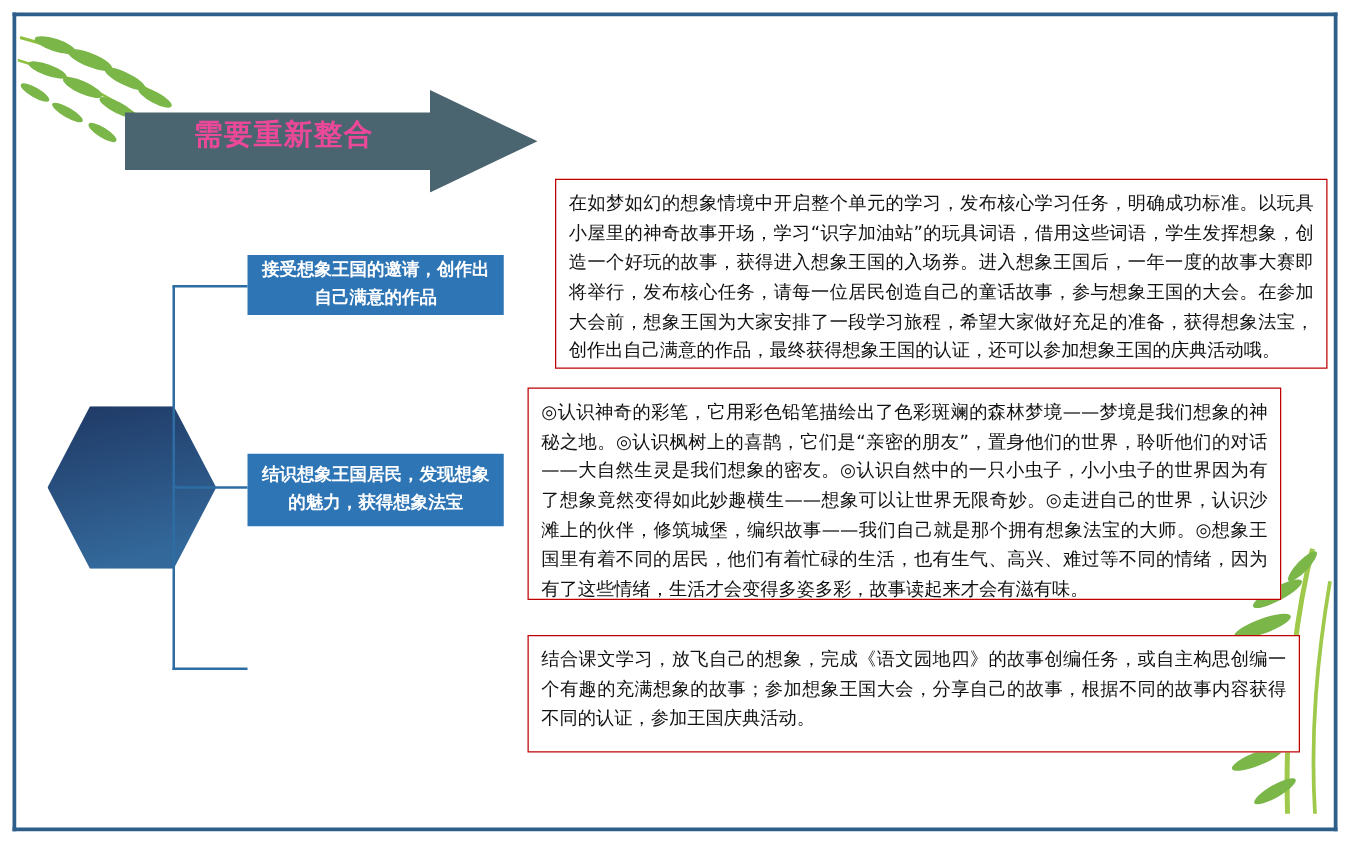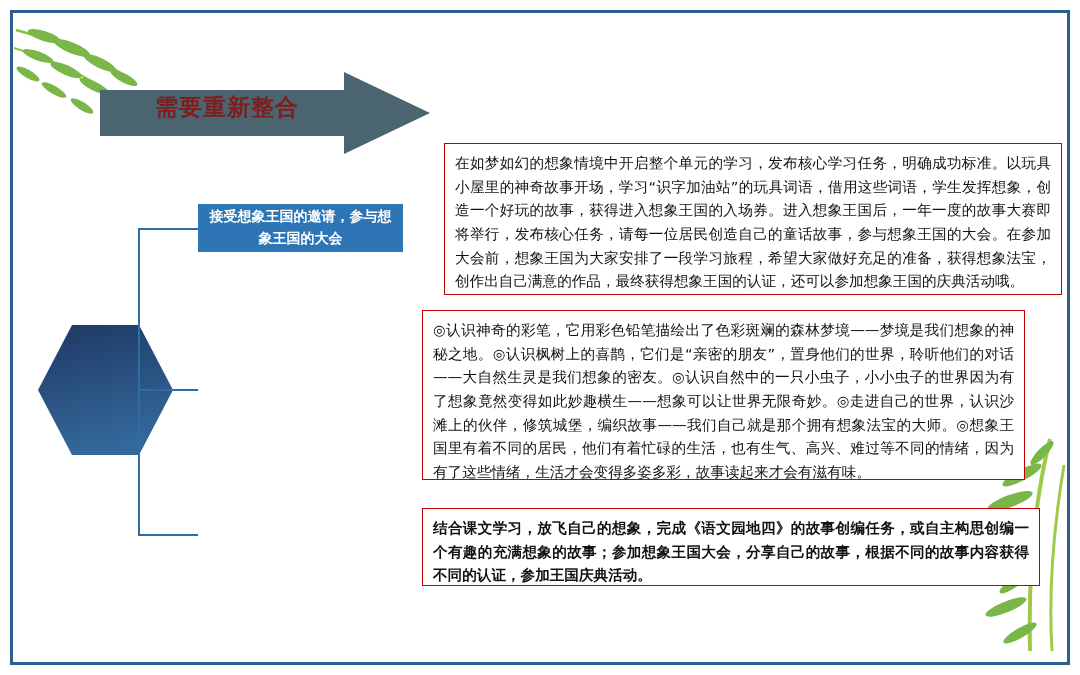--- a/index.html
+++ b/index.html
@@ -45,21 +45,21 @@
   }
   .banner-label {
     position: absolute;
     left: 155px;
     top: 88px;
     width: 220px;
     height: 38px;
     display: flex;
     align-items: center;
     justify-content: flex-start;
-    color: #7f1d1d;
+    color: #ec4899;
     font-size: 23px;
     font-weight: bold;
     letter-spacing: 1px;
   }
 
   
   .hex-wrap {
     position: absolute;
     left: 38px;
     top: 325px;
@@ -115,21 +115,21 @@
     box-sizing: border-box;
     padding: 7px 10px 7px 10px;
     font-size: 14.6px;
     line-height: 1.62;
     color: #111111;
     text-align: justify;
     text-justify: inter-ideograph;
   }
   .panel-1 { left: 444px; top: 143px; width: 618px; height: 152px; }
   .panel-2 { left: 422px; top: 310px; width: 603px; height: 170px; }
-  .panel-3 { left: 422px; top: 508px; width: 618px; height: 78px; font-weight: bold; }
+  .panel-3 { left: 422px; top: 508px; width: 618px; height: 94px; }
 </style>
 </head>
 <body>
 
 <div id="slide">
 
   <div class="edge edge-left"></div>
   <div class="edge edge-top"></div>
   <div class="edge edge-bottom"></div>
   <div class="edge edge-right"></div>
@@ -180,20 +180,23 @@
     </defs>
     <polygon points="34,0 101,0 135,65 101,130 34,130 0,65" fill="url(#hexgrad)"></polygon>
   </svg>
 
   <div class="conn" style="left:138px; top:229px; width:2px; height:307px;"></div>
   <div class="conn" style="left:138px; top:389px; width:60px; height:2px;"></div>
   <div class="conn" style="left:138px; top:228px; width:60px; height:2px;"></div>
   <div class="conn" style="left:138px; top:534px; width:60px; height:2px;"></div>
 
   <div class="node node-1">
-    <span>接受想象王国的邀请，参与想象王国的大会</span>
+    <span>接受想象王国的邀请，创作出自己满意的作品</span>
+  </div>
+  <div class="node node-2">
+    <span>结识想象王国居民，发现想象的魅力，获得想象法宝</span>
   </div>
 
   <div class="panel panel-1">在如梦如幻的想象情境中开启整个单元的学习，发布核心学习任务，明确成功标准。以玩具小屋里的神奇故事开场，学习“识字加油站”的玩具词语，借用这些词语，学生发挥想象，创造一个好玩的故事，获得进入想象王国的入场券。进入想象王国后，一年一度的故事大赛即将举行，发布核心任务，请每一位居民创造自己的童话故事，参与想象王国的大会。在参加大会前，想象王国为大家安排了一段学习旅程，希望大家做好充足的准备，获得想象法宝，创作出自己满意的作品，最终获得想象王国的认证，还可以参加想象王国的庆典活动哦。</div>
   <div class="panel panel-2">◎认识神奇的彩笔，它用彩色铅笔描绘出了色彩斑斓的森林梦境——梦境是我们想象的神秘之地。◎认识枫树上的喜鹊，它们是“亲密的朋友”，置身他们的世界，聆听他们的对话——大自然生灵是我们想象的密友。◎认识自然中的一只小虫子，小小虫子的世界因为有了想象竟然变得如此妙趣横生——想象可以让世界无限奇妙。◎走进自己的世界，认识沙滩上的伙伴，修筑城堡，编织故事——我们自己就是那个拥有想象法宝的大师。◎想象王国里有着不同的居民，他们有着忙碌的生活，也有生气、高兴、难过等不同的情绪，因为有了这些情绪，生活才会变得多姿多彩，故事读起来才会有滋有味。</div>
   <div class="panel panel-3">结合课文学习，放飞自己的想象，完成《语文园地四》的故事创编任务，或自主构思创编一个有趣的充满想象的故事；参加想象王国大会，分享自己的故事，根据不同的故事内容获得不同的认证，参加王国庆典活动。</div>
 
 </div>
 
 </body></html>

